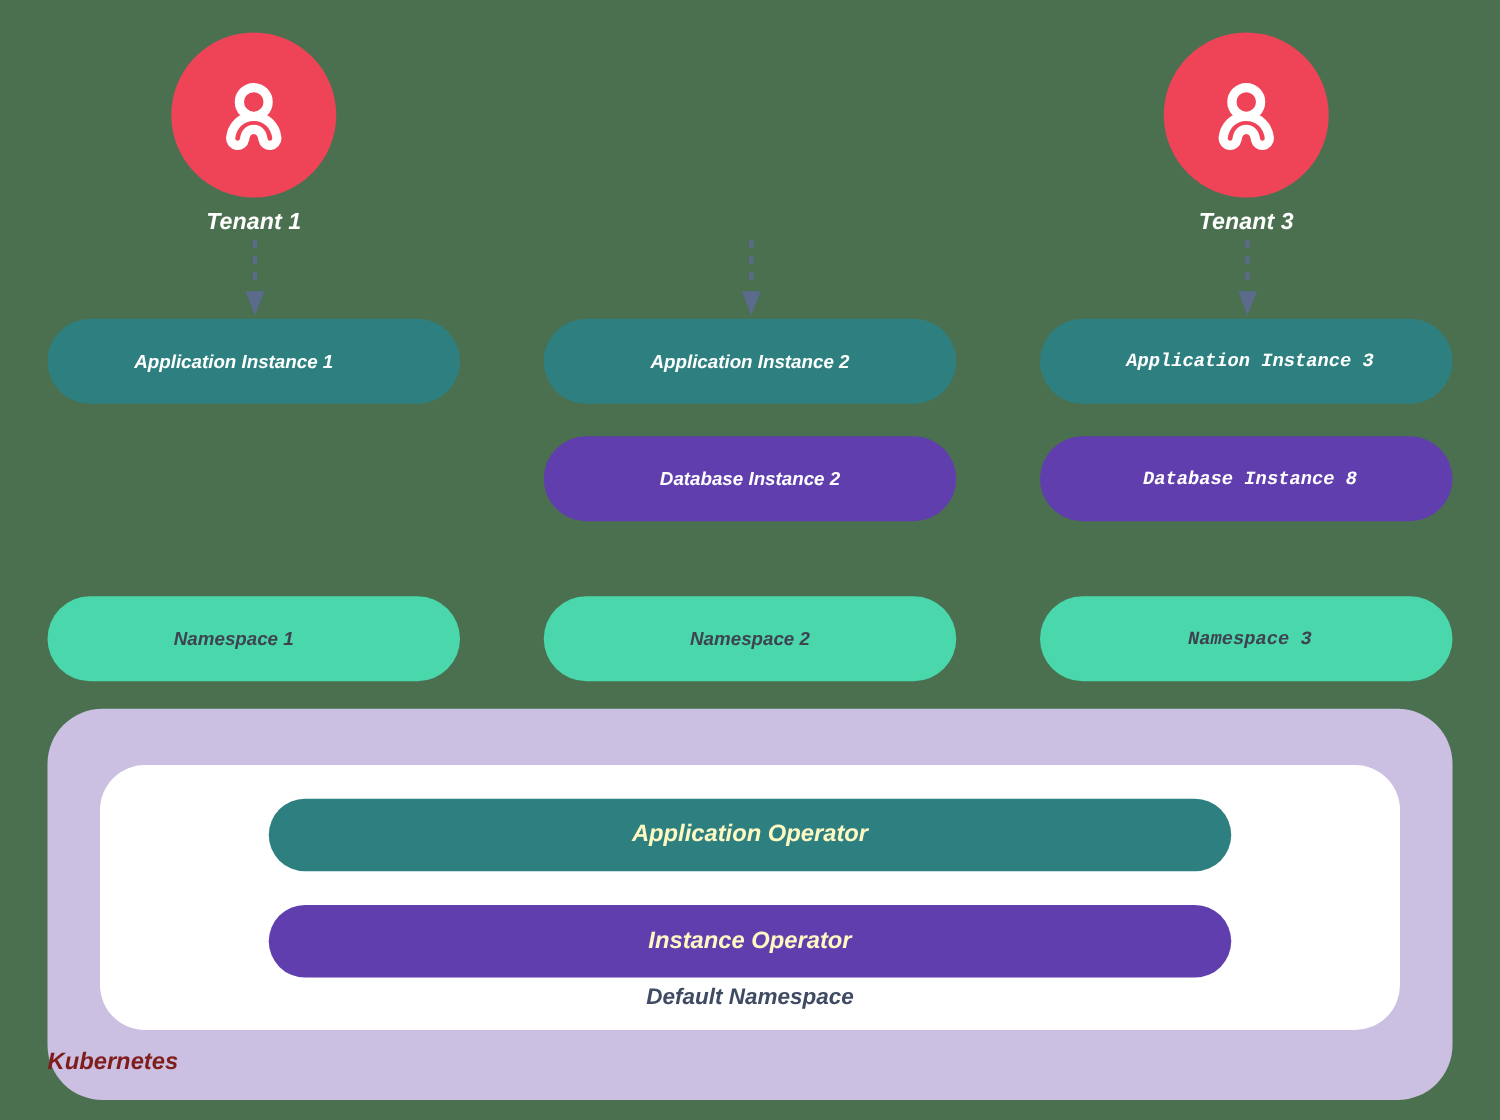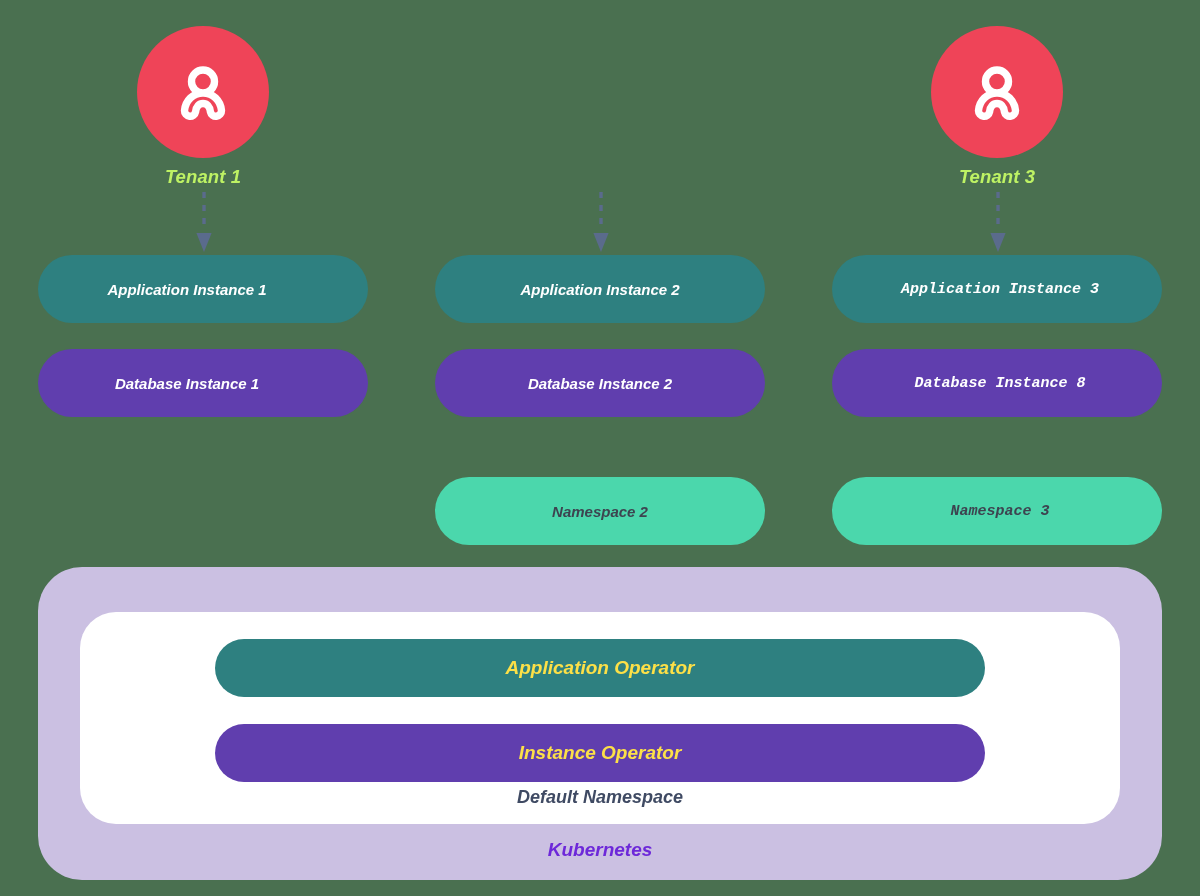--- a/index.html
+++ b/index.html
@@ -53,21 +53,21 @@
     justify-content: center;
     box-sizing: border-box;
   }
   .tenant-circle svg { display: block; }
 
   .tenant-label {
     margin-top: 8px;
     font-size: 18.5px;
     font-weight: bold;
     font-style: italic;
-    color: #bef264;
+    color: #ffffff;
     letter-spacing: 0.1px;
     white-space: nowrap;
   }
 
   
   .arrow {
     position: absolute;
     top: 190px;
     width: 20px;
     height: 64px;
@@ -138,21 +138,21 @@
     left: 135px;
     width: 770px;
     height: 58px;
     border-radius: 29px;
     display: flex;
     align-items: center;
     justify-content: center;
     font-size: 19px;
     font-style: italic;
     font-weight: bold;
-    color: #fde047;
+    color: #fef9c3;
     white-space: nowrap;
   }
   .operator.app { background: #2e8080; top: 27px; }
   .operator.db  { background: #603eae; top: 112px; }
 
   .default-ns {
     position: absolute;
     left: 0;
     top: 175px;
     width: 1040px;
@@ -161,25 +161,24 @@
     font-style: italic;
     font-weight: bold;
     color: #3f4a63;
     white-space: nowrap;
   }
   .k8s-label {
     position: absolute;
     left: 0;
     top: 272px;
     width: 1124px;
-    text-align: center;
     font-size: 19px;
     font-style: italic;
     font-weight: bold;
-    color: #6d28d9;
+    color: #7f1d1d;
     white-space: nowrap;
   }
 </style>
 </head>
 <body>
 
 <div id="diagram">
 
   <div class="tenant-row">
 
@@ -241,30 +240,30 @@
   <div class="col k1 row-app">
     <div class="pill app">Application Instance 1</div>
   </div>
   <div class="col k2 row-app">
     <div class="pill app">Application Instance 2</div>
   </div>
   <div class="col k3 row-app">
     <div class="pill app">Application Instance 3</div>
   </div>
 
-  <div class="col k1 row-db">
-    <div class="pill db">Database Instance 1</div>
-  </div>
   <div class="col k2 row-db">
     <div class="pill db">Database Instance 2</div>
   </div>
   <div class="col k3 row-db">
     <div class="pill db">Database Instance 8</div>
   </div>
 
+  <div class="col k1 row-ns">
+    <div class="pill ns">Namespace 1</div>
+  </div>
   <div class="col k2 row-ns">
     <div class="pill ns">Namespace 2</div>
   </div>
   <div class="col k3 row-ns">
     <div class="pill ns">Namespace 3</div>
   </div>
 
   <div class="k8s-outer">
     <div class="k8s-inner">
       <div class="operator app">Application Operator</div>

